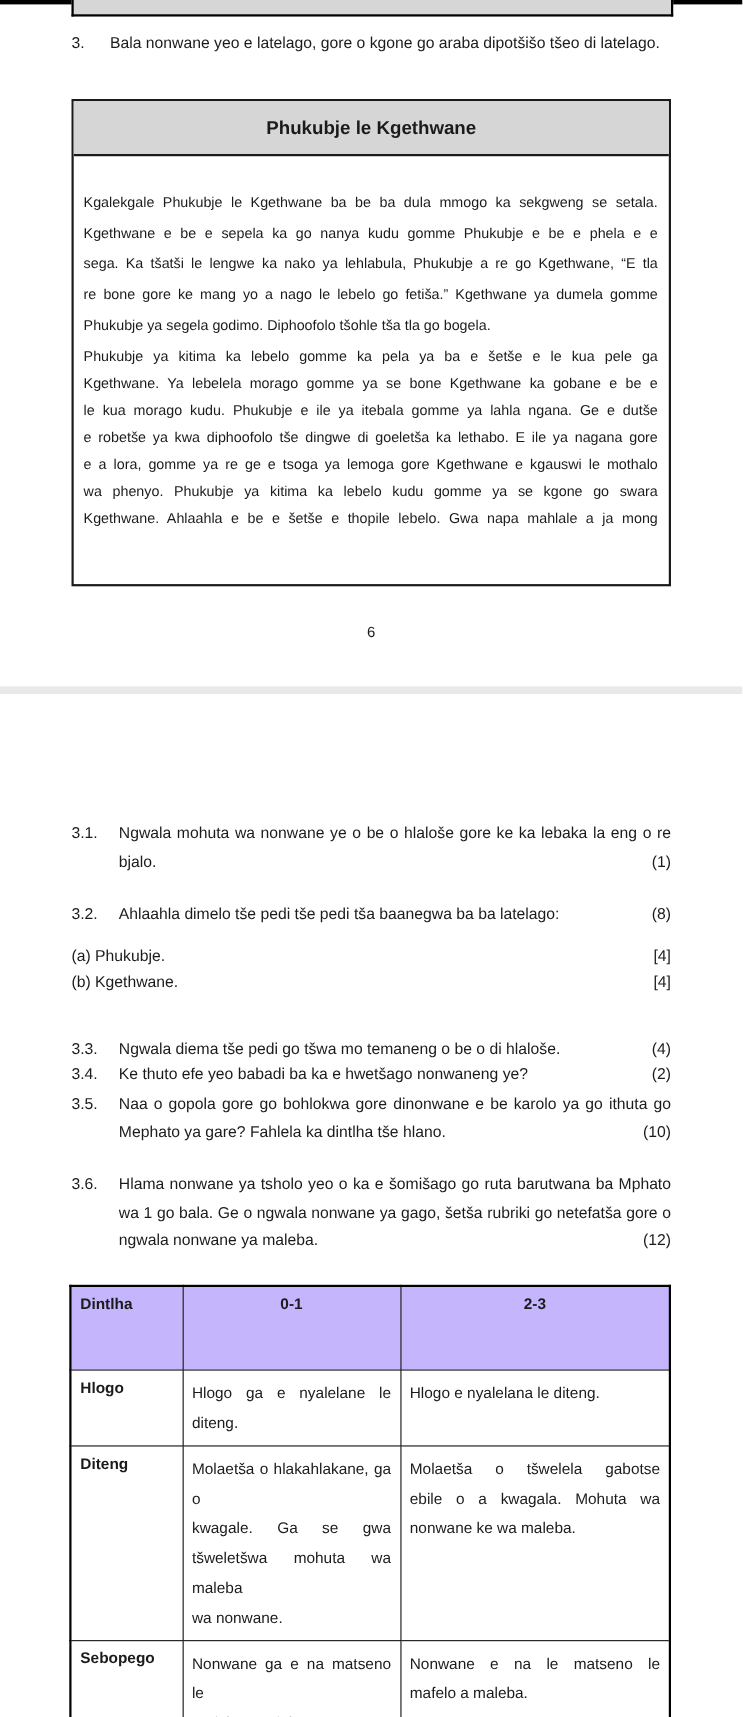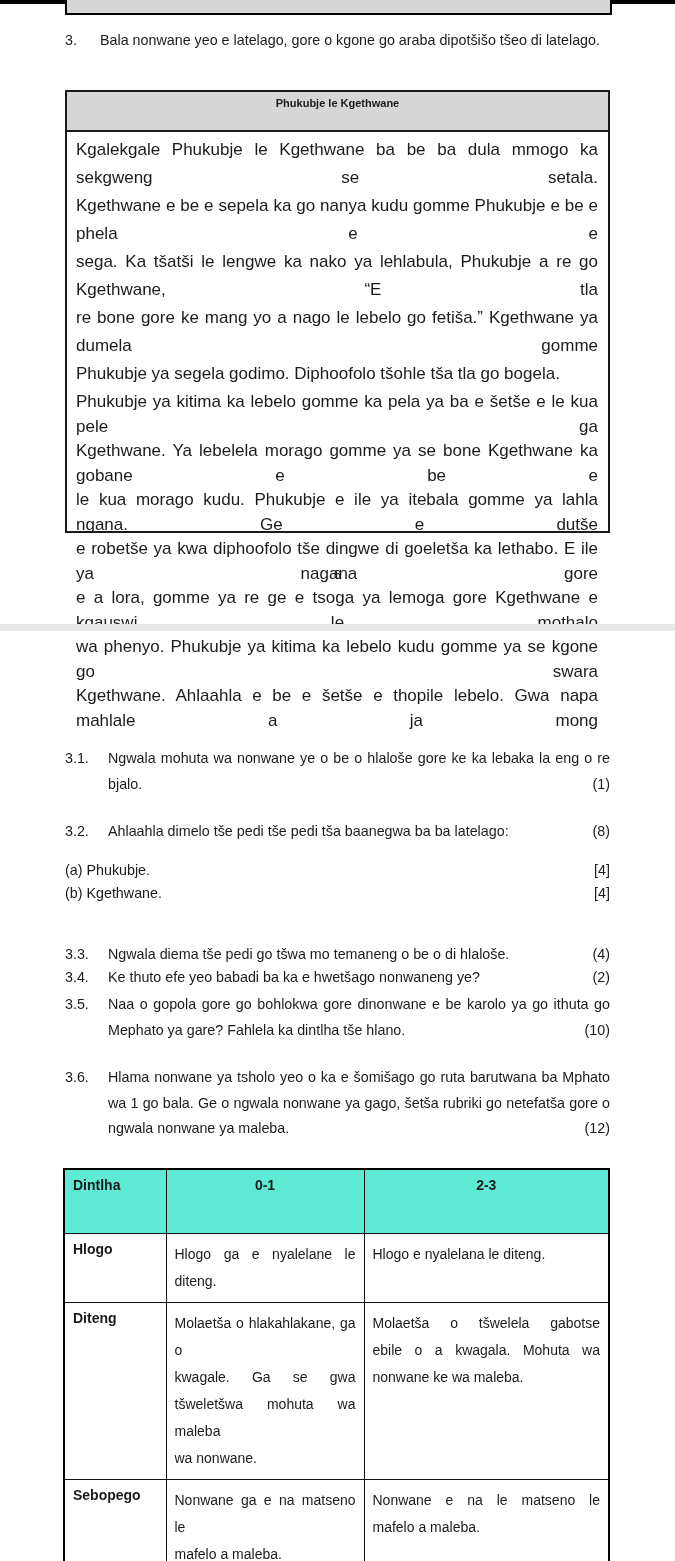--- a/index.html
+++ b/index.html
@@ -24,35 +24,35 @@
   .qmark{position:absolute;right:0;bottom:0;}
   .jline{text-align:justify;text-align-last:justify;}
   .jline.last{text-align-last:left;}
 
   .sitem{position:absolute;left:65px;width:545px;display:flex;justify-content:space-between;
     font-size:14.3px;line-height:24px;}
 
   
   .story-box{left:65px;top:90px;width:545px;height:443px;border:2px solid #1a1a1a;box-sizing:border-box;}
   .story-title-band{height:33px;background:#d6d6d6;border-bottom:2px solid #1a1a1a;
-    text-align:center;font-weight:bold;font-size:11px;padding-top:5px;box-sizing:content-box;}
-  .story-body{padding:4px 10px 0 9px;font-size:17px;}
+    text-align:center;font-weight:bold;font-size:17px;padding-top:15px;box-sizing:content-box;}
+  .story-body{padding:28px 10px 0 9px;font-size:13px;}
   .para1{line-height:28px;margin:0 0 2px 0;}
   .para2{line-height:24.5px;margin:0;}
   .source{margin-top:14px;line-height:22px;}
 
   .page-number{left:0;top:563px;width:675px;text-align:center;font-size:13.5px;line-height:24px;}
   .page-sep{left:0;top:624px;width:675px;height:7px;background:#e9e9e9;}
 
   
   .rubric-wrap{left:63px;top:1168px;}
   table.rubric{border-collapse:collapse;table-layout:fixed;width:545px;font-size:14px;}
   table.rubric th,table.rubric td{border:1.5px solid #111;vertical-align:top;padding:7px 8px;box-sizing:border-box;}
   table.rubric{border:2px solid #000;}
-  tr.rhead th{background:#5eead4;font-weight:bold;text-align:center;height:64px;}
+  tr.rhead th{background:#c4b5fd;font-weight:bold;text-align:center;height:76px;}
   tr.rhead th.first{text-align:left;}
   td.crit{font-weight:bold;}
   td .jline{line-height:27px;}
 </style>
 </head>
 <body>
 
 <div class="abs top-bar"></div>
 <div class="abs cutoff-box"></div>
 

